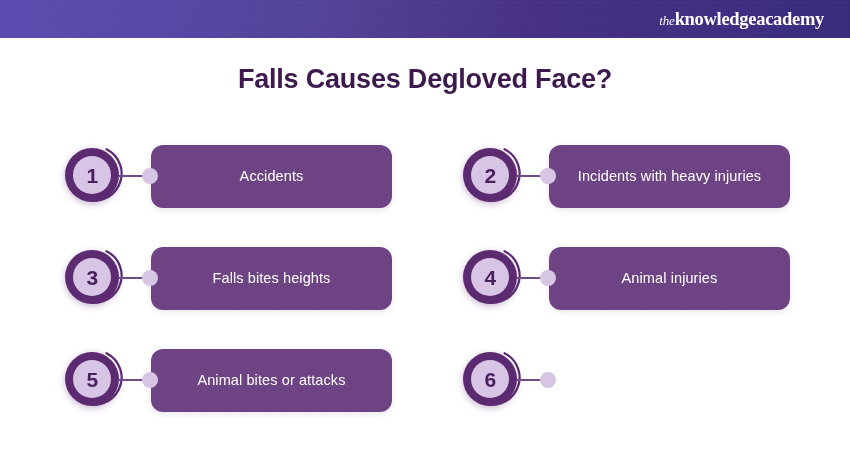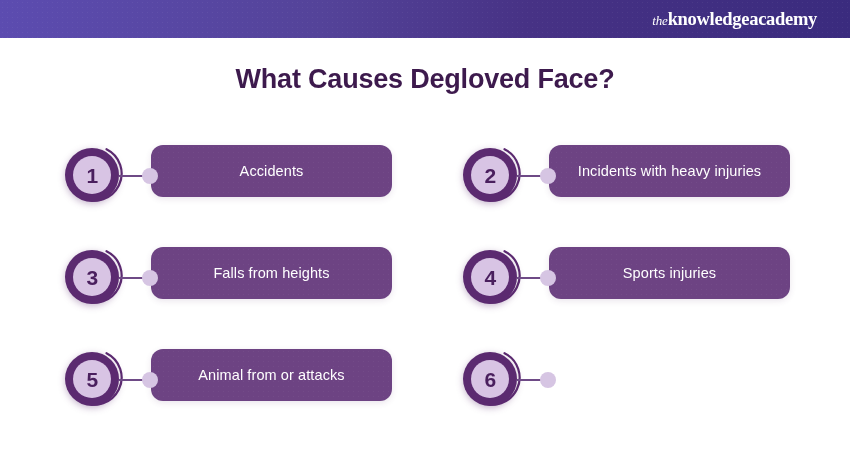--- a/index.html
+++ b/index.html
@@ -35,21 +35,21 @@
     
     content: "";
     position: absolute;
     inset: 0;
     background-image: radial-gradient(rgba(255,255,255,0.05) 0.8px, transparent 0.9px);
     background-size: 5px 5px;
     pointer-events: none;
   }
   .brand-logo {
     position: absolute;
-    right: 33px;
+    right: 26px;
     top: 50%;
     transform: translateY(-50%);
     color: #ffffff;
     white-space: nowrap;
     line-height: 1;
     z-index: 3;
   }
   .brand-the {
     font-family: "Liberation Serif", serif;
     font-style: italic;
@@ -159,21 +159,21 @@
     background: #d6c5e3;
     z-index: 2;
   }
 
   
   .card {
     position: absolute;
     left: 89px;
     top: 8px;
     width: 241px;
-    height: 52px;
+    height: 63px;
     border-radius: 12px;
     background: #6d4383;
     display: flex;
     align-items: center;
     justify-content: center;
     text-align: center;
     box-shadow: 0 2px 6px rgba(80,40,100,0.12);
   }
   .card::after {
     content: "";
@@ -198,21 +198,21 @@
 <body>
 
 <div class="page">
 
   <div class="header-band">
     <div class="brand-logo">
       <span class="brand-the">the</span><span class="brand-main">knowledgeacademy</span>
     </div>
   </div>
 
-  <div class="page-title">What Causes Degloved Face?</div>
+  <div class="page-title">Falls Causes Degloved Face?</div>
 
   <div class="items-grid">
 
     <div class="item col-left row-1">
       <div class="badge">
         <svg class="badge-arc" viewBox="0 0 58 68">
           <path d="M 40.5 7.2 A 27 27 0 1 1 16.5 55.8" fill="none" stroke="#5b2a70" stroke-width="2.2" stroke-linecap="round"></path>
         </svg>
         <div class="badge-ring"></div>
         <div class="badge-inner">
@@ -249,55 +249,55 @@
           <path d="M 40.5 7.2 A 27 27 0 1 1 16.5 55.8" fill="none" stroke="#5b2a70" stroke-width="2.2" stroke-linecap="round"></path>
         </svg>
         <div class="badge-ring"></div>
         <div class="badge-inner">
           <span class="badge-num">3</span>
         </div>
       </div>
       <div class="connector-line"></div>
       <div class="connector-dot"></div>
       <div class="card">
-        <span class="card-label">Falls from heights</span>
+        <span class="card-label">Falls bites heights</span>
       </div>
     </div>
 
     <div class="item col-right row-2">
       <div class="badge">
         <svg class="badge-arc" viewBox="0 0 58 68">
           <path d="M 40.5 7.2 A 27 27 0 1 1 16.5 55.8" fill="none" stroke="#5b2a70" stroke-width="2.2" stroke-linecap="round"></path>
         </svg>
         <div class="badge-ring"></div>
         <div class="badge-inner">
           <span class="badge-num">4</span>
         </div>
       </div>
       <div class="connector-line"></div>
       <div class="connector-dot"></div>
       <div class="card">
-        <span class="card-label">Sports injuries</span>
+        <span class="card-label">Animal injuries</span>
       </div>
     </div>
 
     <div class="item col-left row-3">
       <div class="badge">
         <svg class="badge-arc" viewBox="0 0 58 68">
           <path d="M 40.5 7.2 A 27 27 0 1 1 16.5 55.8" fill="none" stroke="#5b2a70" stroke-width="2.2" stroke-linecap="round"></path>
         </svg>
         <div class="badge-ring"></div>
         <div class="badge-inner">
           <span class="badge-num">5</span>
         </div>
       </div>
       <div class="connector-line"></div>
       <div class="connector-dot"></div>
       <div class="card">
-        <span class="card-label">Animal from or attacks</span>
+        <span class="card-label">Animal bites or attacks</span>
       </div>
     </div>
 
     <div class="item col-right row-3">
       <div class="badge">
         <svg class="badge-arc" viewBox="0 0 58 68">
           <path d="M 40.5 7.2 A 27 27 0 1 1 16.5 55.8" fill="none" stroke="#5b2a70" stroke-width="2.2" stroke-linecap="round"></path>
         </svg>
         <div class="badge-ring"></div>
         <div class="badge-inner">

